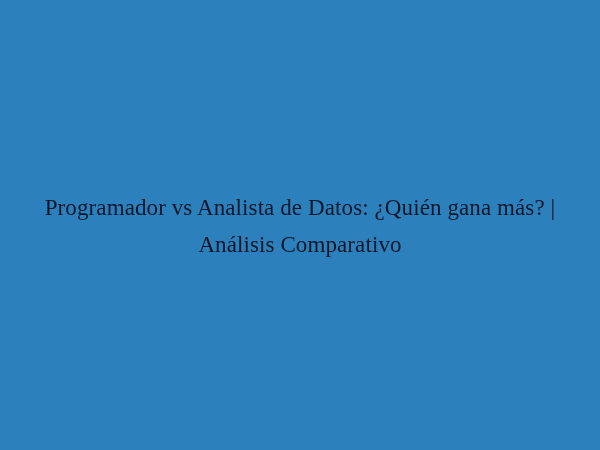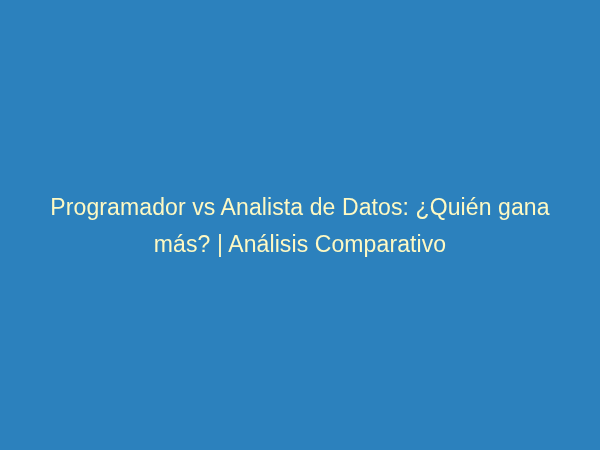--- a/index.html
+++ b/index.html
@@ -51,15 +51,15 @@
     max-width: 540px;
     text-rendering: optimizeLegibility;
     -webkit-font-smoothing: antialiased;
   }
 </style>
 </head>
 <body>
 
 <div class="share-card" style="background-color: rgb(44, 129, 189);">
   <div class="card-body">
-    <h1 class="card-title" style="color: #fef9c3;">Programador vs Analista de Datos: ¿Quién gana más? | Análisis Comparativo</h1>
+    <h1 class="card-title" style="color: #0f172a; font-family: Liberation Serif, serif;">Programador vs Analista de Datos: ¿Quién gana más? | Análisis Comparativo</h1>
   </div>
 </div>
 
 </body></html>

